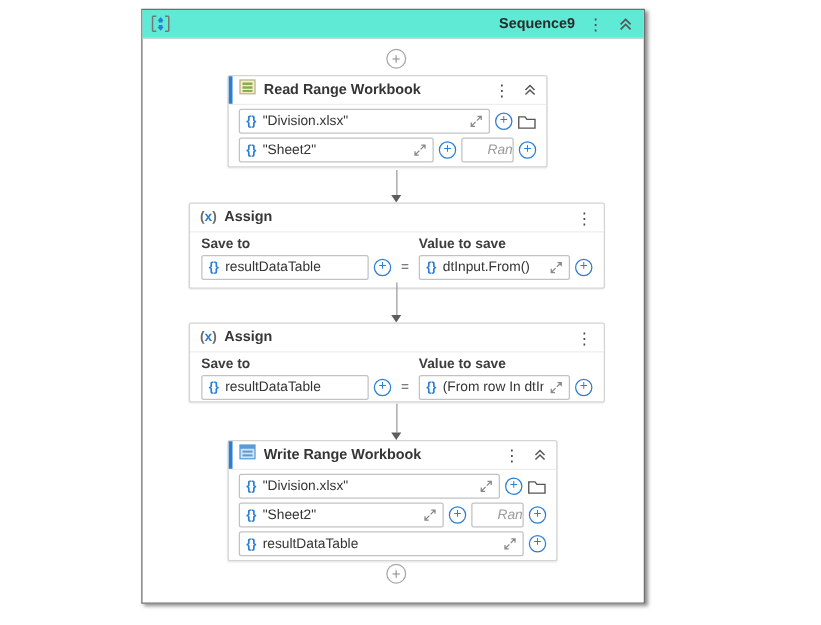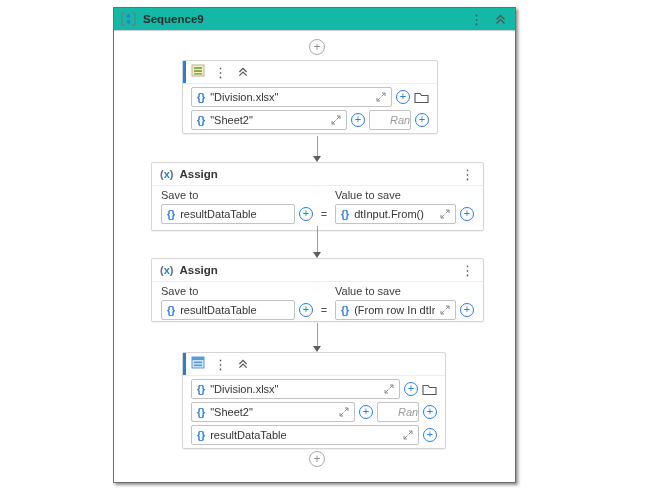--- a/index.html
+++ b/index.html
@@ -3,22 +3,22 @@
 <meta charset="utf-8">
 <style>
   * { margin:0; padding:0; box-sizing:border-box; }
   html,body { width:657px; height:500px; background:#ffffff; overflow:hidden;
               font-family:"Liberation Sans", sans-serif; }
 
   .seq-container { position:absolute; left:113px; top:7px; width:403px; height:476px;
                    background:#ffffff; border:1px solid #6f6f6f;
                    box-shadow:2px 2px 3px rgba(0,0,0,0.45); }
 
-  .seq-titlebar { position:absolute; left:0; top:0; right:0; height:23px; background:#14b8a6;
-                  border-bottom:1px solid #d2d2d2; display:flex; align-items:center; padding:0 7px; gap:7px; }
+  .seq-titlebar { position:absolute; left:0; top:0; right:0; height:23px; background:#5eead4;
+                  border-bottom:1px solid #d2d2d2; display:flex; align-items:center; padding:0 7px; gap:7px;text-align:right; }
   .seq-title { font-size:11.5px; font-weight:700; color:#2b2b2b; flex:1; }
   .seq-icon { display:flex; align-items:center; }
 
   .kebab { font-size:13px; color:#4a4a4a; line-height:1; padding:0 3px; cursor:pointer; }
   .chev-btn { display:flex; align-items:center; padding:0 2px; cursor:pointer; }
 
   .ghost-plus { position:absolute; width:16px; height:16px; border:1px solid #a8a8a8; border-radius:50%;
                 color:#8f8f8f; font-size:12px; line-height:14px; text-align:center; background:#fff; cursor:pointer; }
 
   .card { position:absolute; background:#ffffff; border:1px solid #d4d4d4; border-radius:2px;
@@ -40,21 +40,21 @@
   .mini-range { width:36px; }
   .mini-cell  { width:38px; }
 
   .plus-blue { width:14px; height:14px; flex:none; border:1.2px solid #2a7fd4; border-radius:50%;
                color:#2a7fd4; font-size:11px; line-height:11px; text-align:center; cursor:pointer; background:#fff; }
   .exp-icon, .folder-icon { flex:none; display:flex; align-items:center; cursor:pointer; }
 
   .assign-body { padding:3px 9px 6px; }
   .assign-grid { display:grid; grid-template-columns:152px 12px 1fr; column-gap:5px; row-gap:3px;
                  align-items:center; }
-  .col-label { font-size:11px; color:#3c3c3c; }
+  .col-label { font-size:11px; color:#3c3c3c;font-weight:bold; }
   .fgroup { display:flex; align-items:center; gap:4px; min-width:0; position:relative; }
   .equals { font-size:11px; color:#555; text-align:center; }
 
   .conn-line { position:absolute; width:1px; background:#9b9b9b; }
   .conn-arrow { position:absolute; width:0; height:0; border-left:4px solid transparent;
                 border-right:4px solid transparent; border-top:6px solid #5d5d5d; }
 </style>
 </head>
 <body>
 
@@ -83,20 +83,21 @@
   <div class="card" style="left:68px; top:52px; width:256px;">
     <div class="act-header accented">
       <span>
         <svg width="14" height="13" viewBox="0 0 14 13">
           <rect x="1" y="1" width="12" height="11" fill="#f5f0c9" stroke="#b9b28a"></rect>
           <rect x="3" y="3" width="8" height="2" fill="#86ad52"></rect>
           <rect x="3" y="6" width="8" height="2" fill="#86ad52"></rect>
           <rect x="3" y="9" width="8" height="1.6" fill="#86ad52"></rect>
         </svg>
       </span>
+      <span class="act-title">Read Range Workbook</span>
       <span class="kebab">⋮</span>
       <span class="chev-btn">
         <svg width="10" height="10" viewBox="0 0 11 11">
             <path d="M1.5 5.5 5.5 1.5 9.5 5.5 M1.5 9.5 5.5 5.5 9.5 9.5" stroke="#555" fill="none" stroke-width="1.3"></path>
           </svg>
       </span>
     </div>
     <div class="wb-row">
       <div class="field">
         <span class="braces">{}</span>
@@ -215,20 +216,21 @@
   <div class="card" style="left:68px; top:344px; width:264px;">
     <div class="act-header accented">
       <span>
         <svg width="14" height="13" viewBox="0 0 14 13">
           <rect x="1" y="1" width="12" height="11" fill="#cfe3f7" stroke="#5b9bd5"></rect>
           <rect x="1" y="1" width="12" height="3" fill="#5b9bd5"></rect>
           <rect x="3" y="5.5" width="8" height="1.6" fill="#5b9bd5"></rect>
           <rect x="3" y="8.5" width="8" height="1.6" fill="#5b9bd5"></rect>
         </svg>
       </span>
+      <span class="act-title">Write Range Workbook</span>
       <span class="kebab">⋮</span>
       <span class="chev-btn">
         <svg width="10" height="10" viewBox="0 0 11 11">
             <path d="M1.5 5.5 5.5 1.5 9.5 5.5 M1.5 9.5 5.5 5.5 9.5 9.5" stroke="#555" fill="none" stroke-width="1.3"></path>
           </svg>
       </span>
     </div>
     <div class="wb-row">
       <div class="field">
         <span class="braces">{}</span>

